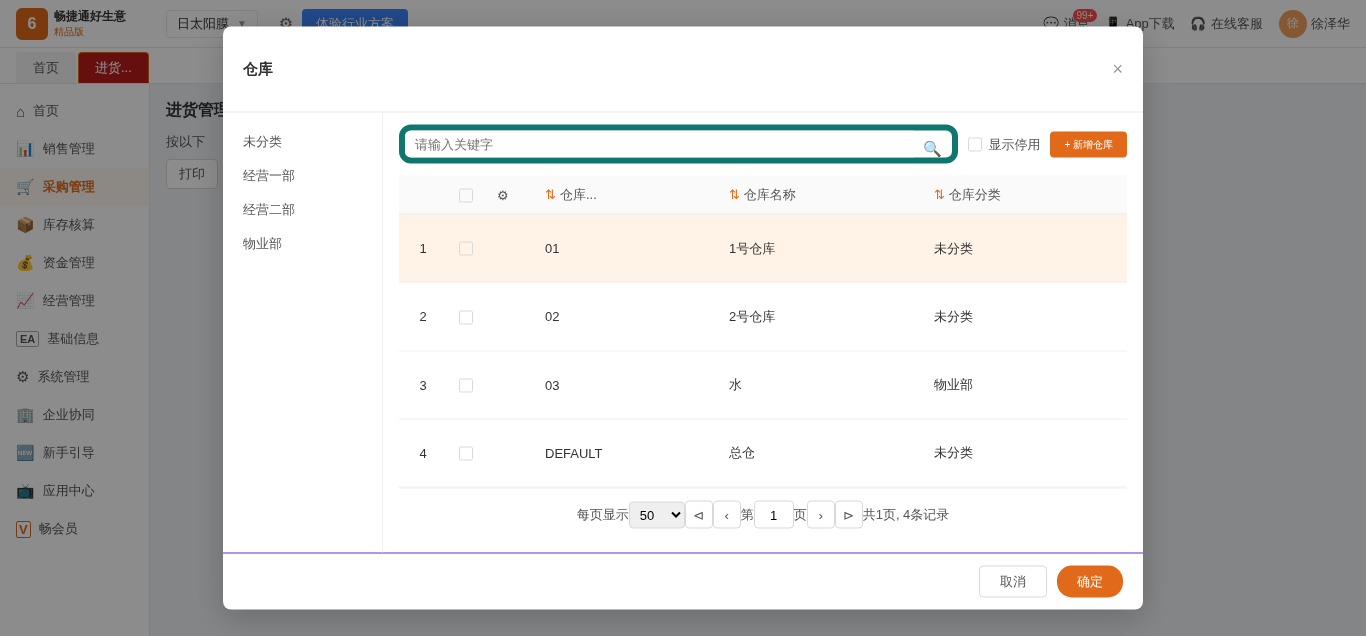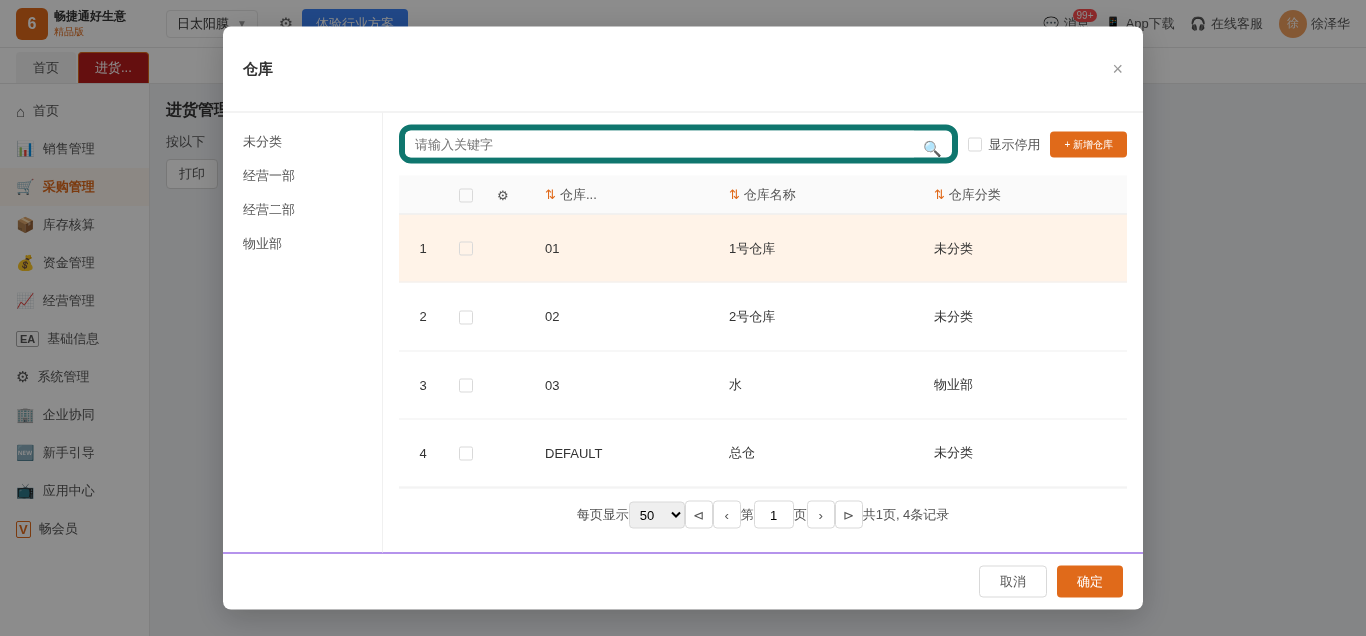--- a/index.html
+++ b/index.html
@@ -201,21 +201,21 @@
     
     .modal-footer {
       display: flex; justify-content: flex-end; gap: 10px;
       padding: 12px 20px; border-top: 1px solid #6d28d9;
     }
     .btn-cancel {
       padding: 6px 20px; border: 1px solid #d9d9d9; border-radius: 4px;
       background: white; cursor: pointer; font-size: 13px; color: #555;
     }
     .btn-confirm {
-      padding: 6px 20px; border: none; border-radius: 4px;
+      padding: 6px 20px; border: none; border-radius: 15px;
       background: #e06a1a; color: white; cursor: pointer; font-size: 13px;
     }
 
     
     .bg-content { filter: none; }
     .filter-row { display: flex; gap: 8px; align-items: center; margin-bottom: 8px; flex-wrap: wrap; }
     .filter-label { color: #555; }
   </style>
 </head>
 <body>

